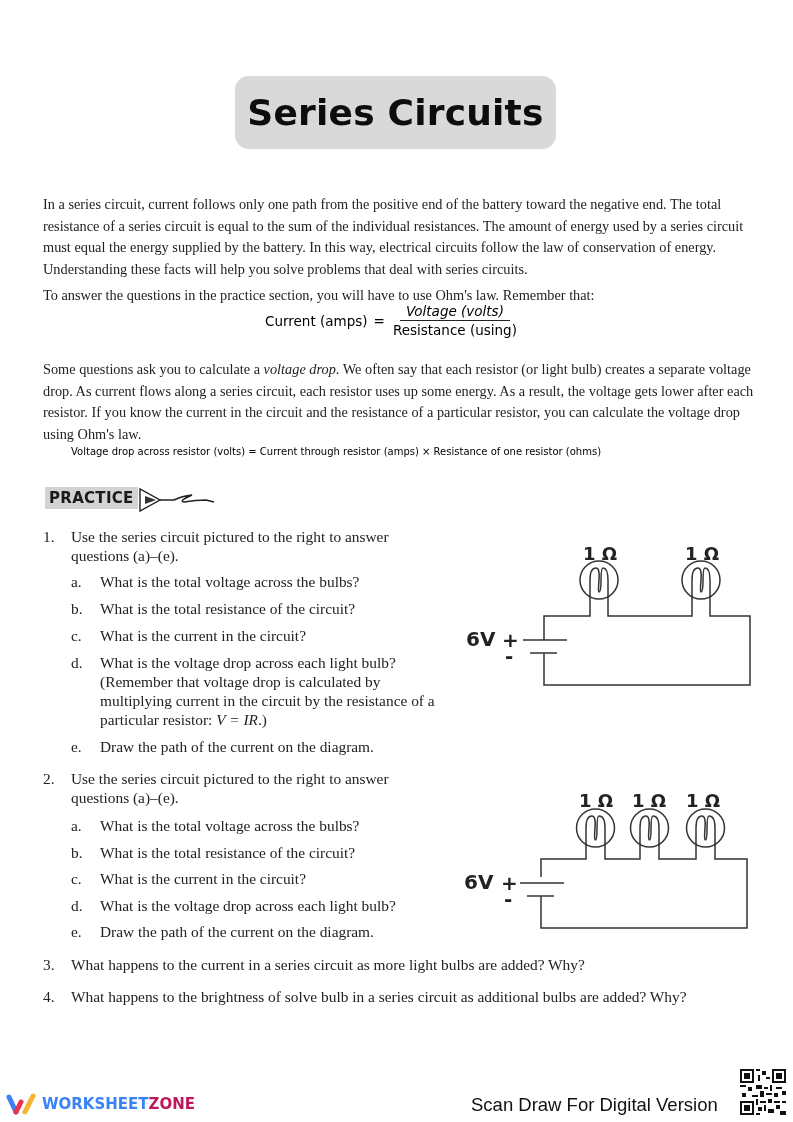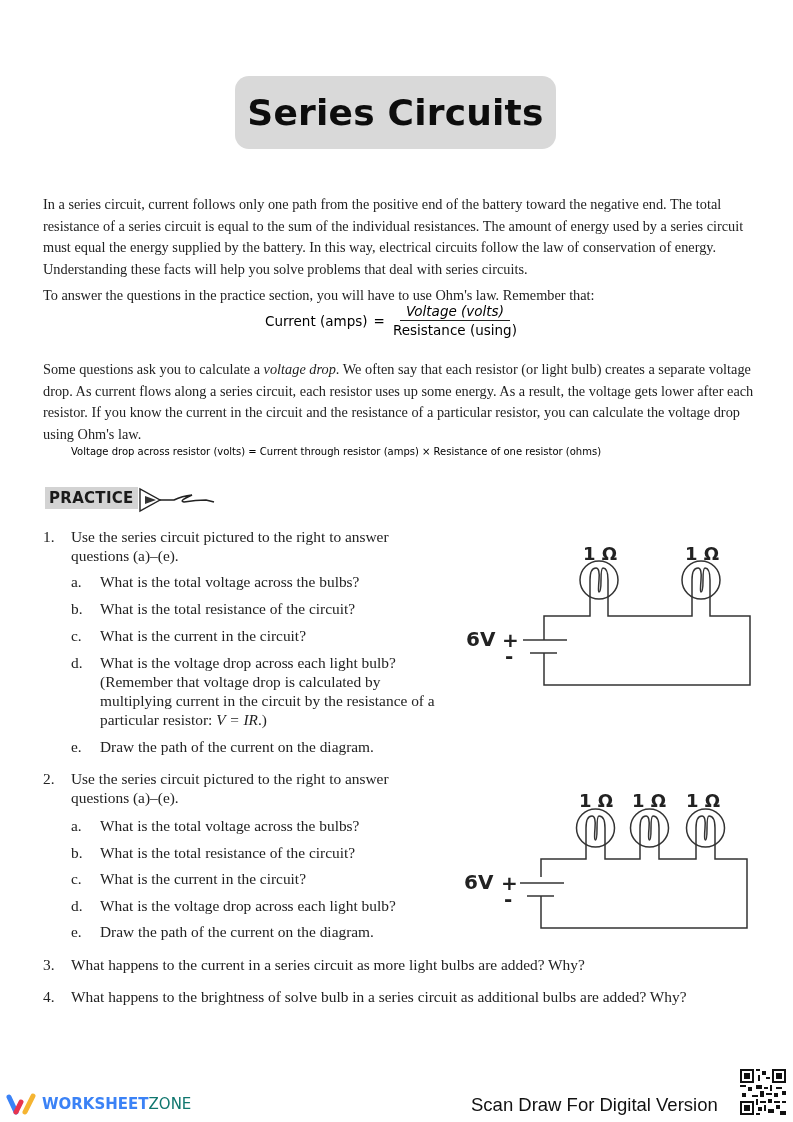--- a/index.html
+++ b/index.html
@@ -31,21 +31,21 @@
   .qtext { position: absolute; left: 71px; width: 360px; }
   .sub-letter { position: absolute; left: 71px; }
   .sub-text { position: absolute; left: 100px; width: 360px; }
   .wide { width: 680px; white-space: nowrap; }
 
   svg.circuit { position: absolute; }
   .circuit text { font-family: "DejaVu Sans", sans-serif; font-weight: bold; fill: #222; }
 
   #footer-logo { position: absolute; left: 6px; top: 1092px; display: flex; align-items: center; }
   #footer-logo .brand1 { font-family: "DejaVu Sans", sans-serif; font-weight: bold; font-size: 15px; color: #3b82f6; margin-left: 4px; }
-  #footer-logo .brand2 { font-family: "DejaVu Sans", sans-serif; font-weight: normal; font-size: 15px; color: #0f766e; }
+  #footer-logo .brand2 { font-family: "DejaVu Sans", sans-serif; font-weight: bold; font-size: 15px; color: #be185d; }
   #scan { position: absolute; left: 471px; top: 1094px; font-family: "Liberation Sans", sans-serif; font-size: 18.5px; color: #111; }
   #qr { position: absolute; left: 740px; top: 1069px; }
 </style>
 </head>
 <body>
 
 <div id="title-box">
   <span>Series Circuits</span>
 </div>
 

